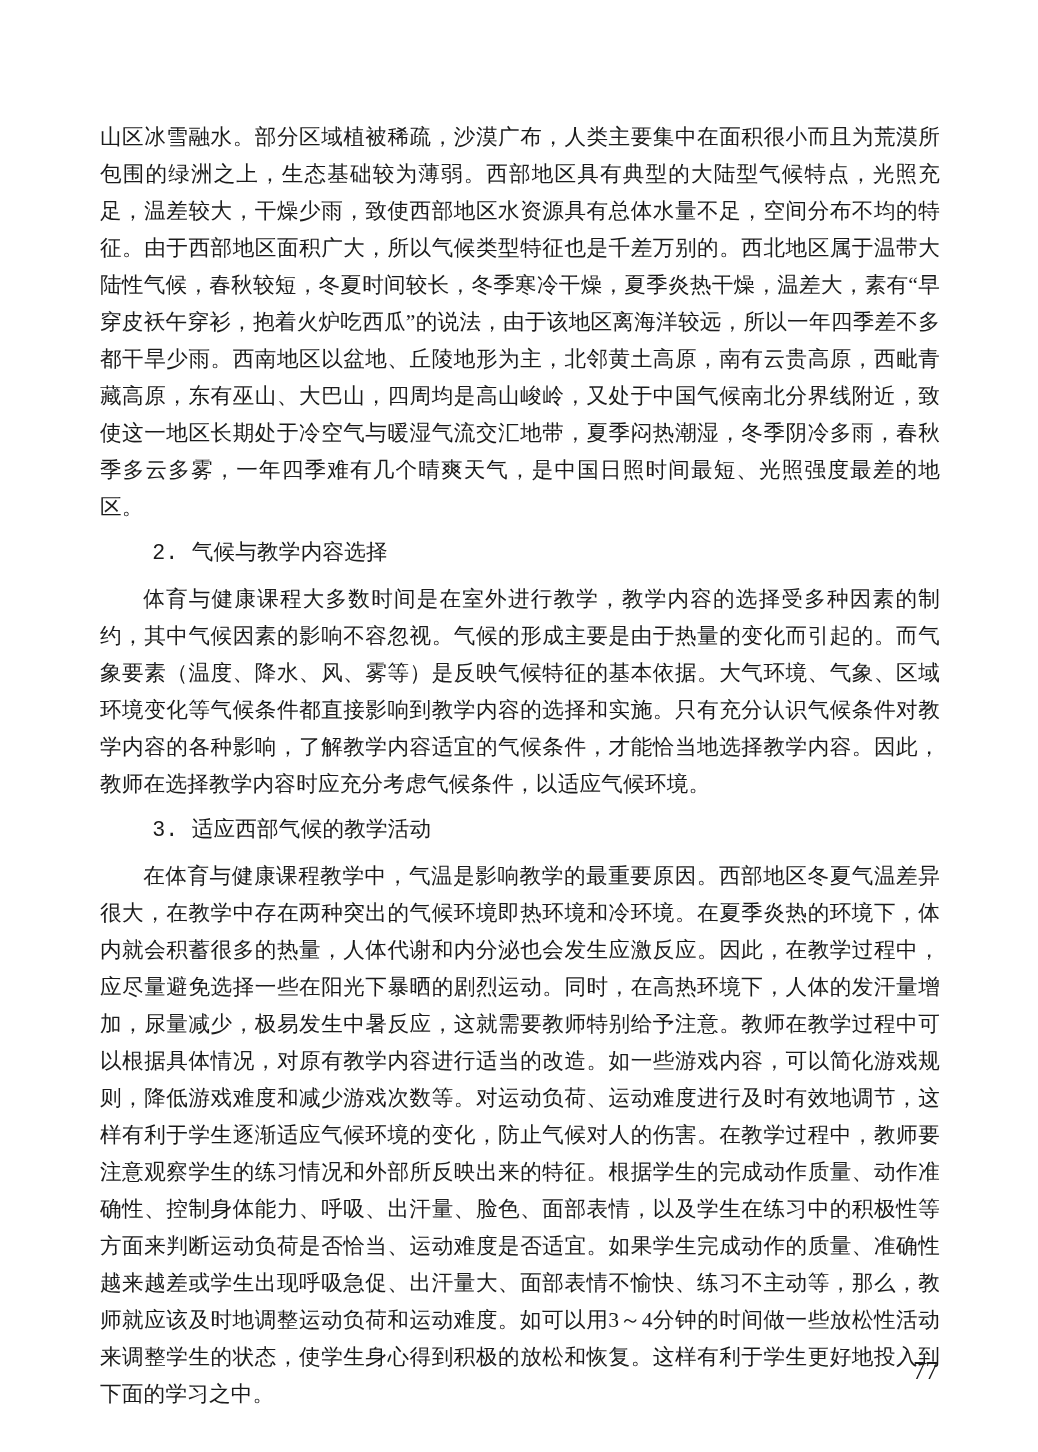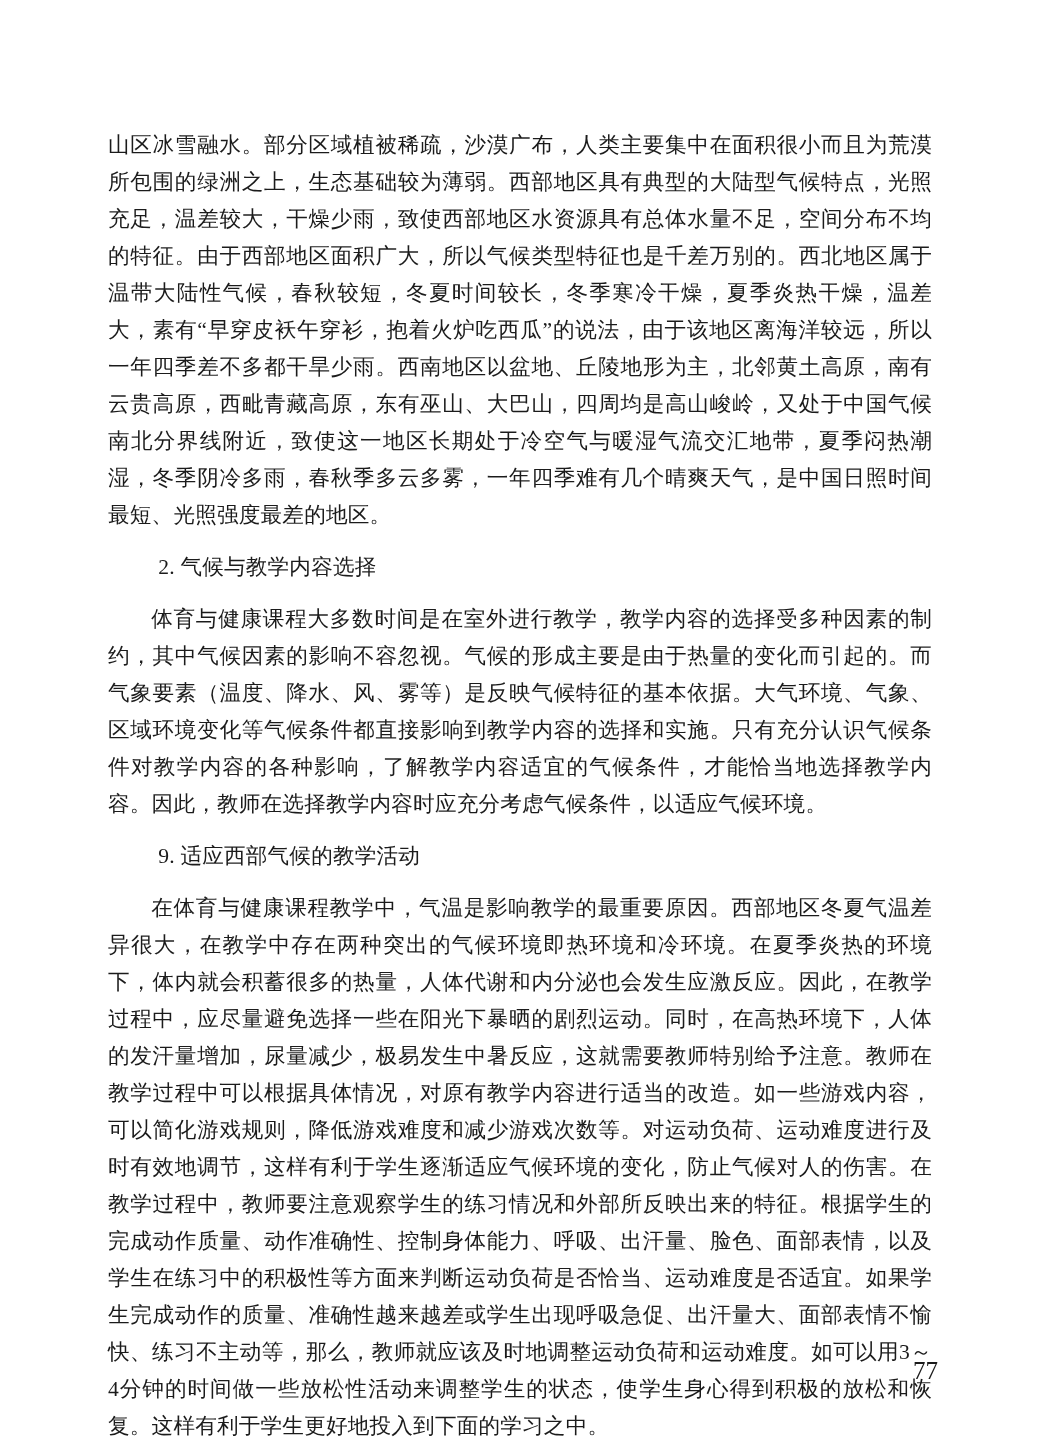--- a/index.html
+++ b/index.html
@@ -18,32 +18,33 @@
     left: 100px;
     top: 119px;
     width: 840px;
     font-size: 21.6px;
     line-height: 37px;
     text-align: justify;
     text-justify: inter-ideograph;
     letter-spacing: 0.2px;
   }
   .para {
-    margin: 8px;
+    margin: 0;
     text-indent: 2em;
   }
   .para.continuation {
     text-indent: 0;
   }
   .heading {
-    margin: 15px;
+    margin: 9px;
     text-indent: 2em;
     font-weight: normal;
     font-size: 21.6px;
     line-height: 37px;
+    font-family: Liberation Mono, monospace;
   }
   .page-number {
     position: absolute;
     right: 100px;
     top: 1356px;
     font-size: 25px;
     line-height: 30px;
     color: #1b1b1b;
   }
 </style>
@@ -53,21 +54,21 @@
 <div class="page">
 
   <div class="content">
 
     <p class="para continuation">山区冰雪融水。部分区域植被稀疏，沙漠广布，人类主要集中在面积很小而且为荒漠所包围的绿洲之上，生态基础较为薄弱。西部地区具有典型的大陆型气候特点，光照充足，温差较大，干燥少雨，致使西部地区水资源具有总体水量不足，空间分布不均的特征。由于西部地区面积广大，所以气候类型特征也是千差万别的。西北地区属于温带大陆性气候，春秋较短，冬夏时间较长，冬季寒冷干燥，夏季炎热干燥，温差大，素有“早穿皮袄午穿衫，抱着火炉吃西瓜”的说法，由于该地区离海洋较远，所以一年四季差不多都干旱少雨。西南地区以盆地、丘陵地形为主，北邻黄土高原，南有云贵高原，西毗青藏高原，东有巫山、大巴山，四周均是高山峻岭，又处于中国气候南北分界线附近，致使这一地区长期处于冷空气与暖湿气流交汇地带，夏季闷热潮湿，冬季阴冷多雨，春秋季多云多雾，一年四季难有几个晴爽天气，是中国日照时间最短、光照强度最差的地区。</p>
 
     <h3 class="heading">2. 气候与教学内容选择</h3>
 
     <p class="para">体育与健康课程大多数时间是在室外进行教学，教学内容的选择受多种因素的制约，其中气候因素的影响不容忽视。气候的形成主要是由于热量的变化而引起的。而气象要素（温度、降水、风、雾等）是反映气候特征的基本依据。大气环境、气象、区域环境变化等气候条件都直接影响到教学内容的选择和实施。只有充分认识气候条件对教学内容的各种影响，了解教学内容适宜的气候条件，才能恰当地选择教学内容。因此，教师在选择教学内容时应充分考虑气候条件，以适应气候环境。</p>
 
-    <h3 class="heading">9. 适应西部气候的教学活动</h3>
+    <h3 class="heading">3. 适应西部气候的教学活动</h3>
 
     <p class="para">在体育与健康课程教学中，气温是影响教学的最重要原因。西部地区冬夏气温差异很大，在教学中存在两种突出的气候环境即热环境和冷环境。在夏季炎热的环境下，体内就会积蓄很多的热量，人体代谢和内分泌也会发生应激反应。因此，在教学过程中，应尽量避免选择一些在阳光下暴晒的剧烈运动。同时，在高热环境下，人体的发汗量增加，尿量减少，极易发生中暑反应，这就需要教师特别给予注意。教师在教学过程中可以根据具体情况，对原有教学内容进行适当的改造。如一些游戏内容，可以简化游戏规则，降低游戏难度和减少游戏次数等。对运动负荷、运动难度进行及时有效地调节，这样有利于学生逐渐适应气候环境的变化，防止气候对人的伤害。在教学过程中，教师要注意观察学生的练习情况和外部所反映出来的特征。根据学生的完成动作质量、动作准确性、控制身体能力、呼吸、出汗量、脸色、面部表情，以及学生在练习中的积极性等方面来判断运动负荷是否恰当、运动难度是否适宜。如果学生完成动作的质量、准确性越来越差或学生出现呼吸急促、出汗量大、面部表情不愉快、练习不主动等，那么，教师就应该及时地调整运动负荷和运动难度。如可以用3～4分钟的时间做一些放松性活动来调整学生的状态，使学生身心得到积极的放松和恢复。这样有利于学生更好地投入到下面的学习之中。</p>
 
   </div>
 
   <div class="page-number">77</div>
 
 </div>
 
 </body></html>

